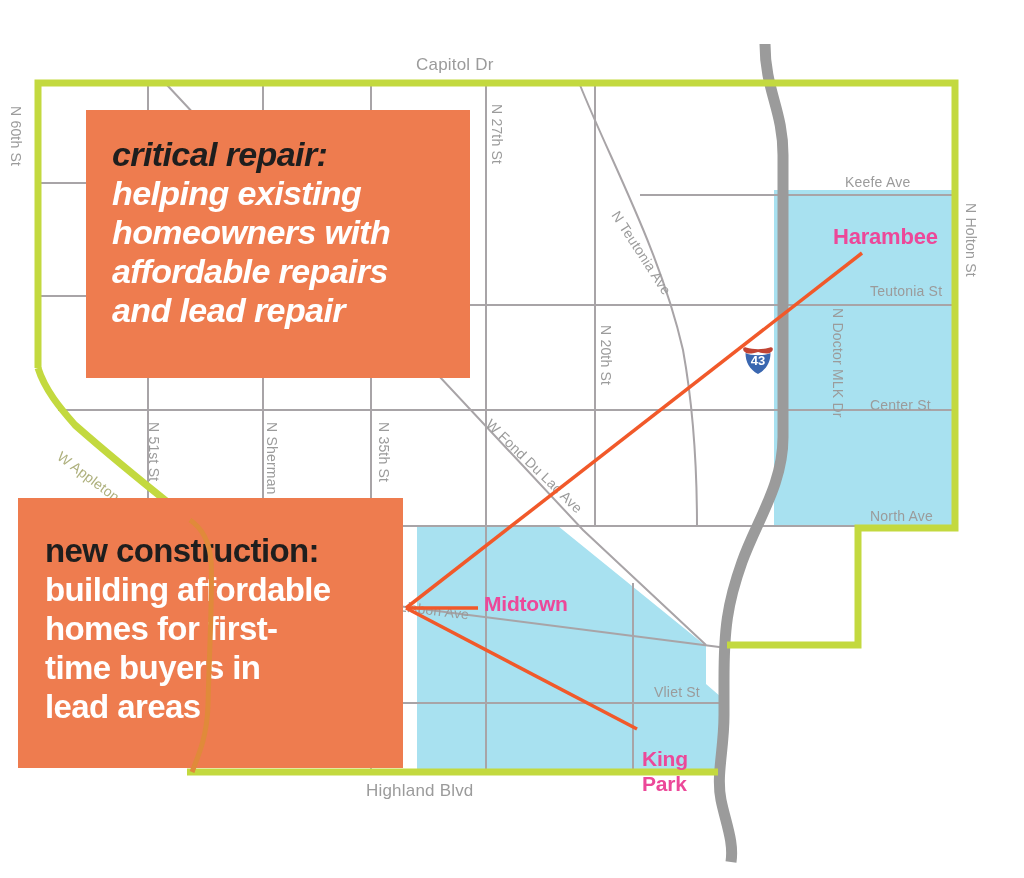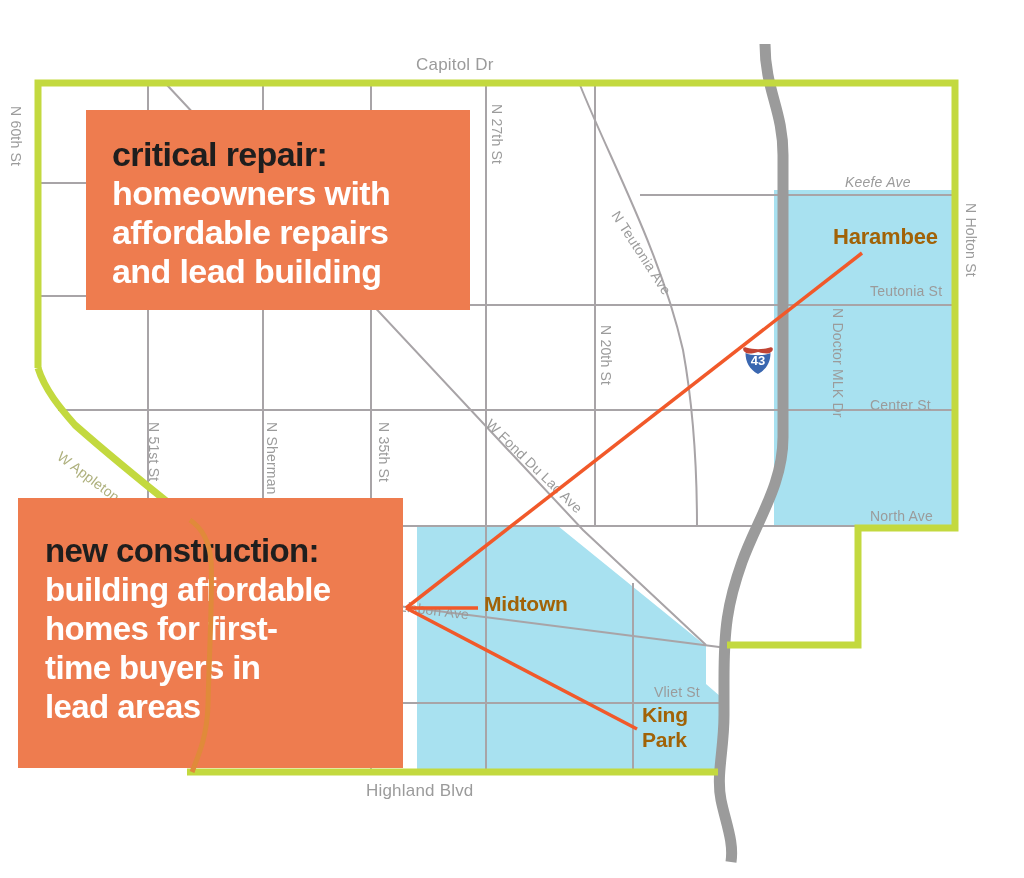--- a/index.html
+++ b/index.html
@@ -6,28 +6,28 @@
   body{width:1024px;height:878px;position:relative;overflow:hidden;
        font-family:"Liberation Sans", sans-serif;}
   .stage{position:absolute;inset:0;width:1024px;height:878px;}
   svg.maplayer{position:absolute;left:0;top:0;}
 
   .street-label{position:absolute;color:#9b9b9b;font-size:14px;letter-spacing:.2px;white-space:nowrap;}
   .street-label.big{font-size:17px;}
   .street-label.vert{writing-mode:vertical-rl;text-orientation:sideways;}
   .street-label.olive{color:#aeb07d;}
 
-  .hood-label{position:absolute;color:#a16207;font-weight:bold;font-size:21px;
+  .hood-label{position:absolute;color:#ec4899;font-weight:bold;font-size:21px;
               letter-spacing:-0.2px;white-space:nowrap;line-height:25px;}
 
   .callout{position:absolute;background:#ee7c4f;color:#ffffff;
            font-weight:bold;letter-spacing:-0.6px;}
   .callout .title{color:#1e1e1e;}
   .callout .line{display:block;}
-  #callout-1{left:86px;top:110px;width:384px;height:200px;font-size:34px;line-height:39px;padding:25px 15px 0 26px;box-sizing:border-box;}
+  #callout-1{left:86px;top:110px;width:384px;height:268px;font-size:34px;line-height:39px;padding:25px 15px 0 26px;box-sizing:border-box;font-style:italic;}
   #callout-2{left:18px;top:498px;width:385px;height:270px;font-size:33px;line-height:39px;padding:33px 0 0 27px;box-sizing:border-box;}
 
   .shield-num{font:bold 13px "Liberation Sans", sans-serif;fill:#ffffff;}
 </style>
 </head>
 <body>
 
 <div class="stage">
 
   <svg class="maplayer" width="1024" height="878" viewBox="0 0 1024 878">
@@ -69,40 +69,41 @@
       <path d="M2.5 7 C8 10 22 10 27.5 7 C27.5 16 23.5 23.5 15 28 C6.5 23.5 2.5 16 2.5 7 Z" fill="#3a67b0"></path>
       <text class="shield-num" x="15" y="19" text-anchor="middle">43</text>
     </g>
   </svg>
 
   <span class="street-label big" style="left:416px;top:55px;">Capitol Dr</span>
   <span class="street-label vert" style="left:8px;top:106px;">N 60th St</span>
   <span class="street-label vert" style="left:489px;top:104px;">N 27th St</span>
   <span class="street-label" style="left:622px;top:208px;transform:rotate(57deg);transform-origin:left top;">N Teutonia Ave</span>
   <span class="street-label vert" style="left:598px;top:325px;">N 20th St</span>
-  <span class="street-label" style="left:845px;top:174px;font-style:italic;">Keefe Ave</span>
+  <span class="street-label" style="left:845px;top:174px;">Keefe Ave</span>
   <span class="street-label vert" style="left:963px;top:203px;">N Holton St</span>
   <span class="street-label" style="left:870px;top:283px;">Teutonia St</span>
   <span class="street-label vert" style="left:830px;top:308px;">N Doctor MLK Dr</span>
   <span class="street-label" style="left:870px;top:397px;">Center St</span>
   <span class="street-label" style="left:870px;top:508px;">North Ave</span>
   <span class="street-label vert" style="left:146px;top:422px;">N 51st St</span>
   <span class="street-label vert" style="left:264px;top:422px;">N Sherman Blvd</span>
   <span class="street-label vert" style="left:376px;top:422px;">N 35th St</span>
   <span class="street-label olive" style="left:64px;top:448px;transform:rotate(37deg);transform-origin:left top;">W Appleton Ave</span>
   <span class="street-label" style="left:494px;top:416px;transform:rotate(44deg);transform-origin:left top;">W Fond Du Lac Ave</span>
   <span class="street-label" style="left:383px;top:596px;transform:rotate(7deg);transform-origin:left top;">W Lisbon Ave</span>
   <span class="street-label" style="left:654px;top:684px;">Vliet St</span>
   <span class="street-label big" style="left:366px;top:781px;">Highland Blvd</span>
 
   <div class="callout" id="callout-1">
     <span class="line title">critical repair:</span>
+    <span class="line">helping existing</span>
     <span class="line">homeowners with</span>
     <span class="line">affordable repairs</span>
-    <span class="line">and lead building</span>
+    <span class="line">and lead repair</span>
   </div>
 
   <div class="callout" id="callout-2">
     <span class="line title">new construction:</span>
     <span class="line">building affordable</span>
     <span class="line">homes for first-</span>
     <span class="line">time buyers in</span>
     <span class="line">lead areas</span>
   </div>
 
@@ -111,17 +112,17 @@
     <g stroke="#f1592a" stroke-width="3.5" fill="none">
       <path d="M406 608 L862 253"></path>
       <path d="M406 608 L478 608"></path>
       <path d="M406 608 L637 729"></path>
     </g>
   </svg>
 
   <span class="hood-label" style="left:833px;top:224px;font-size:22px;">Harambee</span>
   <span class="hood-label" style="left:484px;top:591px;">Midtown</span>
   <span class="hood-label" style="left:642px;top:702px;">
-      <span style="display:block;">King</span>
+      <span style="display:block;margin-top:44px;">King</span>
       <span style="display:block;">Park</span>
     </span>
 
 </div>
 
 </body></html>

